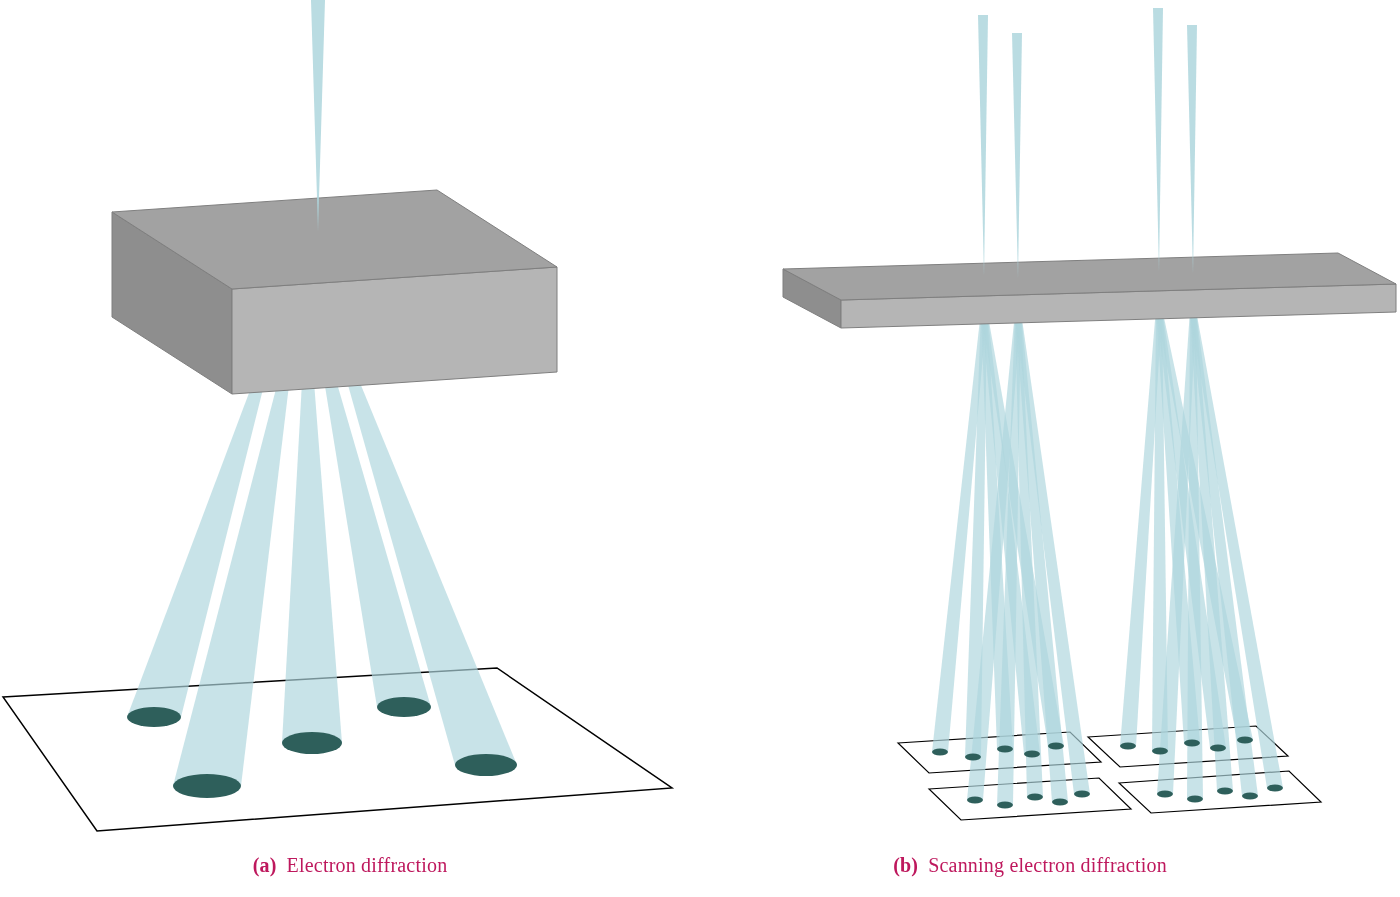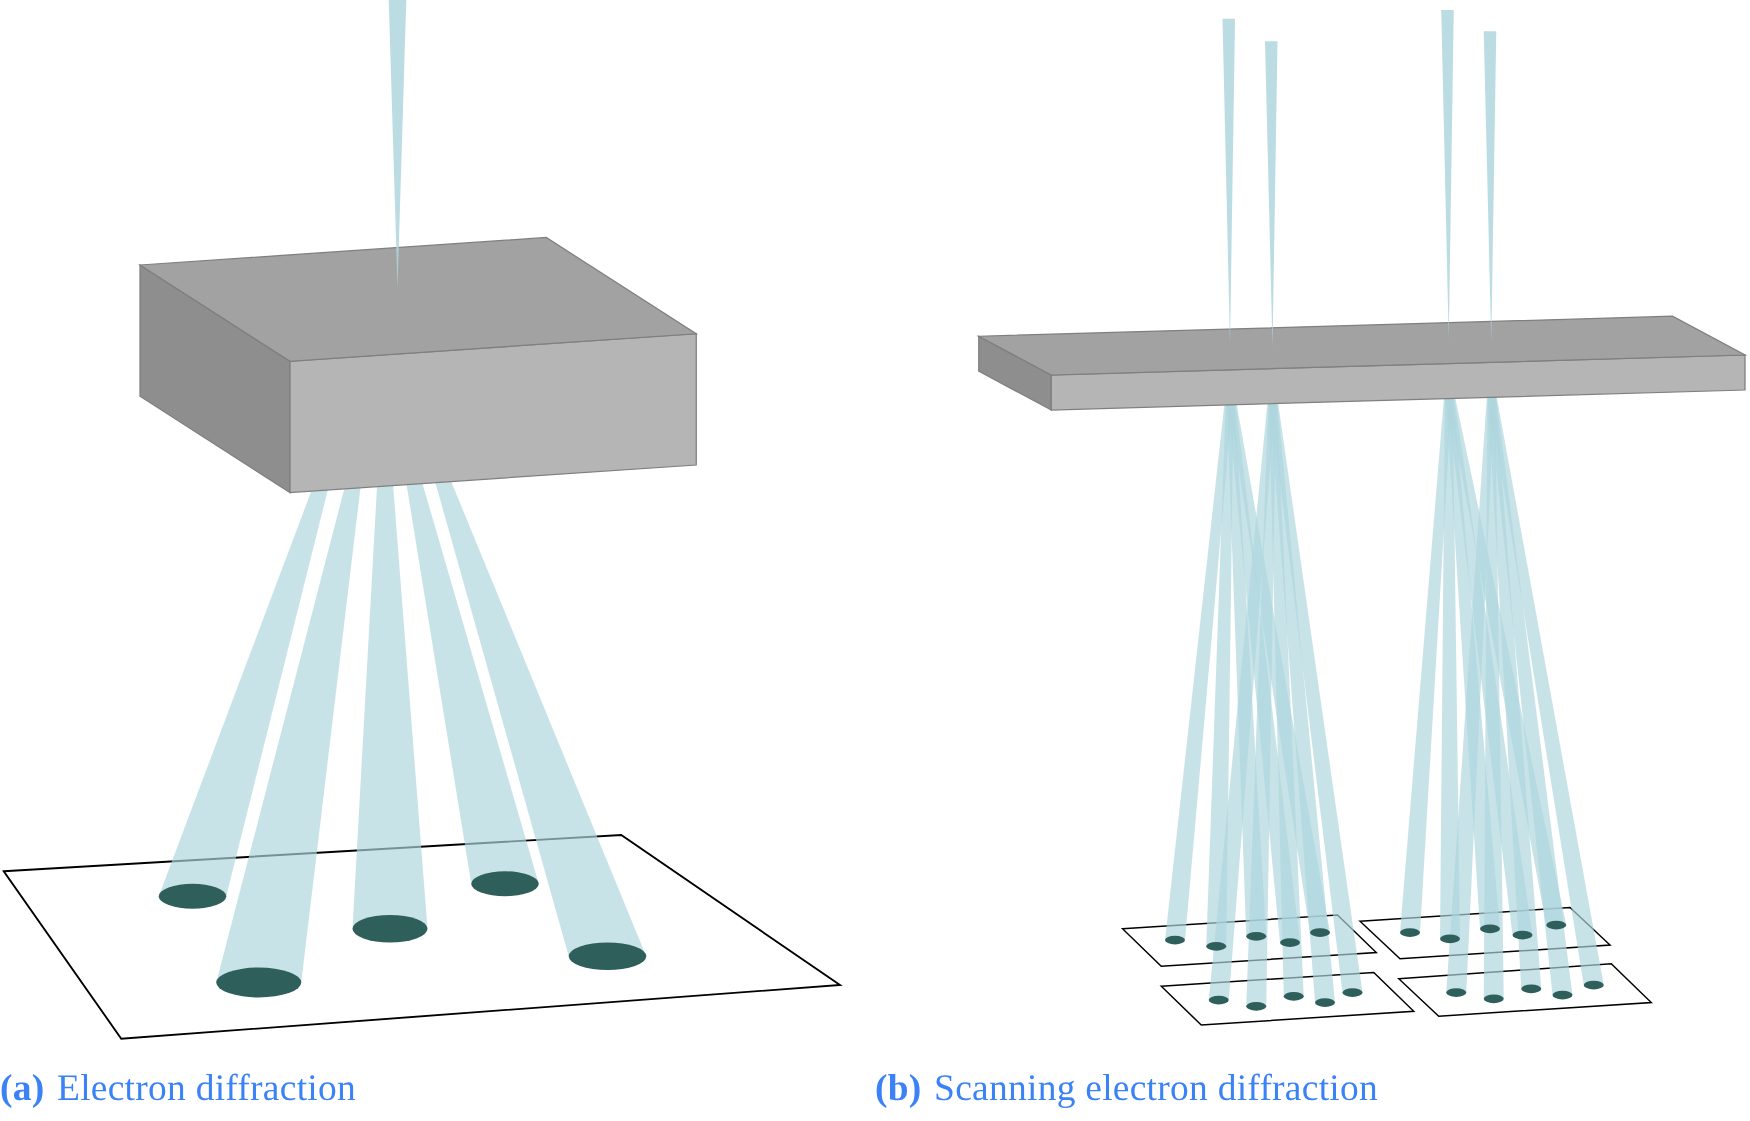--- a/index.html
+++ b/index.html
@@ -20,27 +20,28 @@
   .face-top    { fill: var(--slab-top);   stroke: var(--slab-edge); stroke-width: 1; }
   .face-front  { fill: var(--slab-front); stroke: var(--slab-edge); stroke-width: 1; }
   .face-side   { fill: var(--slab-side);  stroke: var(--slab-edge); stroke-width: 1; }
   .plane       { fill: #ffffff; stroke: var(--plane-stroke); stroke-width: 1.5; }
   .plane-small { fill: #ffffff; stroke: var(--plane-stroke); stroke-width: 1.2; }
 
   .caption {
     position: absolute;
     top: 854px;
     width: 700px;
-    font-size: 30px;
-    color: #3b82f6;
+    text-align: center;
+    font-size: 20px;
+    color: #be185d;
     letter-spacing: 0.2px;
   }
   .caption .cap-label { font-weight: bold; margin-right: 10px; }
   #caption-a { left: 0; }
-  #caption-b { left: 700px; }
+  #caption-b { left: 680px; }
 </style>
 </head>
 <body>
 
 <div id="figure">
 
   <svg id="diagram" width="1400" height="897" viewBox="0 0 1400 897" xmlns="http://www.w3.org/2000/svg">
 
     <g>
 

